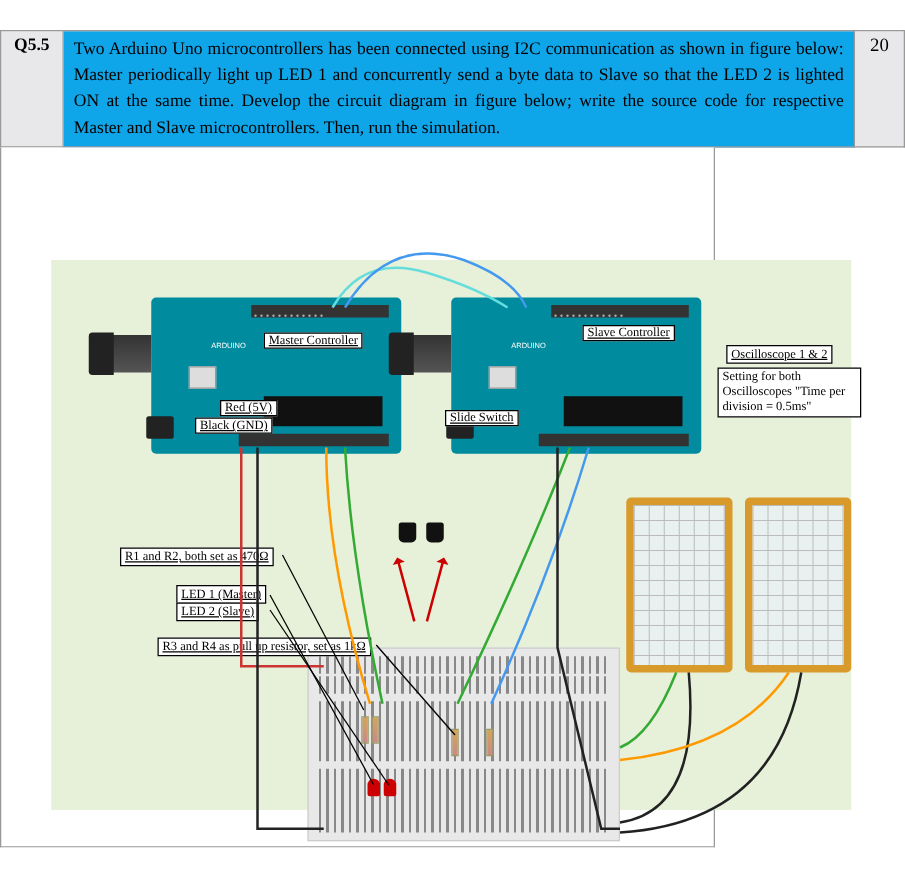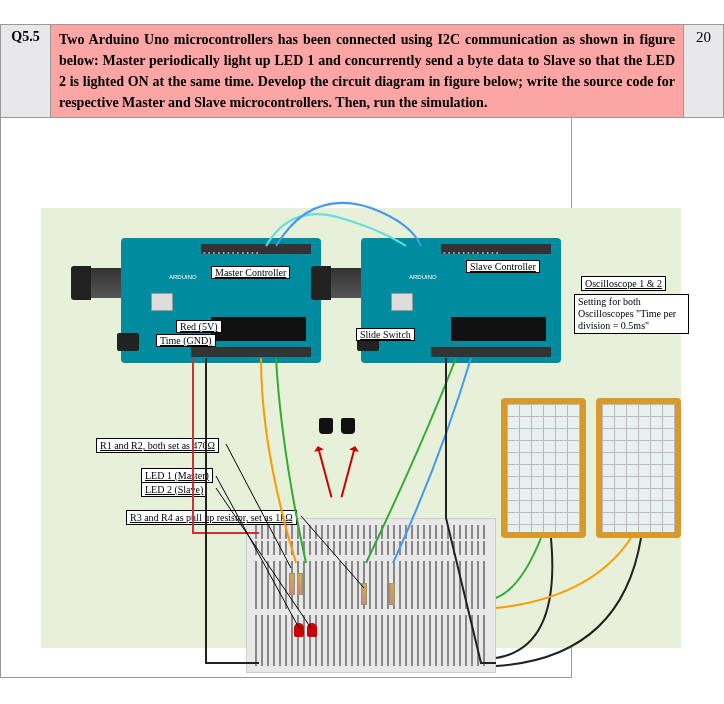--- a/index.html
+++ b/index.html
@@ -1,21 +1,21 @@
 <!DOCTYPE html>
 <html><head>
   <meta charset="utf-8">
   <style>
     * { box-sizing: border-box; margin: 0; padding: 0; }
     body { font-family: "Times New Roman", serif; background: #fff; width: 724px; }
     
     .question-table { border-collapse: collapse; width: 100%; border: 1px solid #999; margin-top: 24px; }
     .question-table td { border: 1px solid #999; padding: 4px 8px; vertical-align: top; }
     .q-num { width: 50px; font-weight: bold; font-size: 14px; text-align: center; background: #e8e8ea; }
-    .q-text { font-size: 14px; text-align: justify; line-height: 1.5; background: #fca5a5; font-weight: bold; }
+    .q-text { font-size: 14px; text-align: justify; line-height: 1.5; background: #0ea5e9; }
     .q-marks { width: 40px; text-align: center; font-size: 15px; background: #e8e8ea; vertical-align: middle; }
     
     .diagram-area { position: relative; width: 572px; height: 560px; background: #fff; border: 1px solid #999; border-top: none; }
     .diagram-bg { position: absolute; left: 40px; top: 90px; width: 640px; height: 440px; background: #e7f0d8; }
     
     .arduino { position: absolute; width: 200px; height: 125px; background: #008b9e; border-radius: 4px; }
     .arduino .headers-top { position: absolute; top: 6px; left: 80px; width: 110px; height: 10px; background: #333; }
     .arduino .headers-top::before { content: "••••••••••••"; color: #aaa; font-size: 8px; letter-spacing: 2px; position: relative; top: -2px; left: 2px; }
     .arduino .headers-bot { position: absolute; bottom: 6px; left: 70px; width: 120px; height: 10px; background: #333; }
     .arduino .chip { position: absolute; bottom: 22px; left: 90px; width: 95px; height: 24px; background: #111; }
@@ -71,21 +71,21 @@
     <div class="headers-top"></div>
     <div class="headers-bot"></div>
     <div class="chip"></div>
     <div class="usb"></div>
     <div class="usb-plug"></div>
     <div class="barrel"></div>
     <div class="small-chip"></div>
     <div class="brand">ARDUINO</div>
     <div class="board-label underline" style="left:90px; top:28px;">Master Controller</div>
     <div class="board-label underline" style="left:55px; top:82px;">Red (5V)</div>
-    <div class="board-label underline" style="left:35px; top:96px;">Time (GND)</div>
+    <div class="board-label underline" style="left:35px; top:96px;">Black (GND)</div>
   </div>
 
   <div class="arduino" style="left:360px; top:120px;">
     <div class="headers-top"></div>
     <div class="headers-bot"></div>
     <div class="chip"></div>
     <div class="usb"></div>
     <div class="usb-plug"></div>
     <div class="barrel"></div>
     <div class="small-chip"></div>

